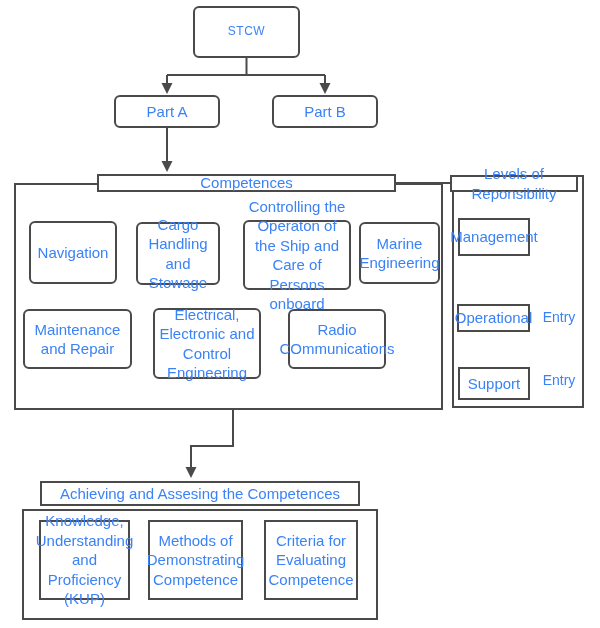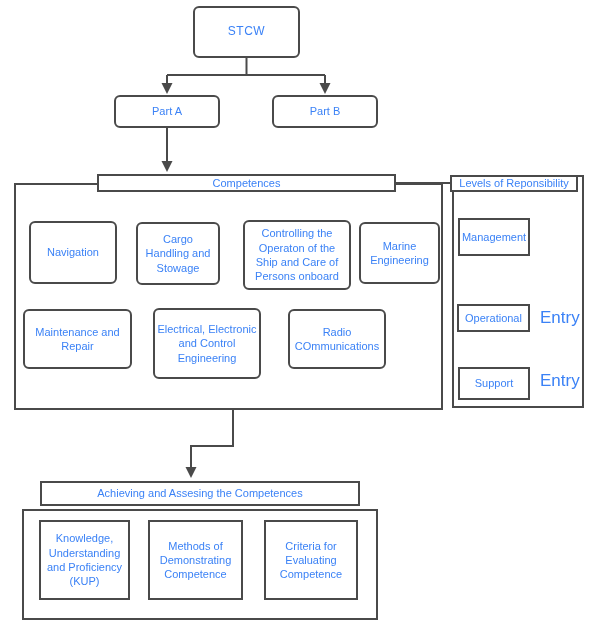--- a/index.html
+++ b/index.html
@@ -20,32 +20,32 @@
   }
   .box {
     position: absolute;
     box-sizing: border-box;
     background: #ffffff;
     border: 2px solid #4a4a4a;
     display: flex;
     align-items: center;
     justify-content: center;
     text-align: center;
-    font-size: 11px;
+    font-size: 15px;
     line-height: 1.3;
     z-index: 2;
     padding: 1px 2px;
   }
   .rounded { border-radius: 6px; }
   .container { background: #ffffff; z-index: 1; padding: 0; }
   .bar { z-index: 3; }
   .entry-label {
     position: absolute;
     z-index: 4;
-    font-size: 17px;
+    font-size: 14px;
     text-align: center;
     line-height: 13px;
   }
   .big-label { font-size: 12px; letter-spacing: 0.5px; }
 </style>
 </head>
 <body>
 
 <div class="canvas">
 

